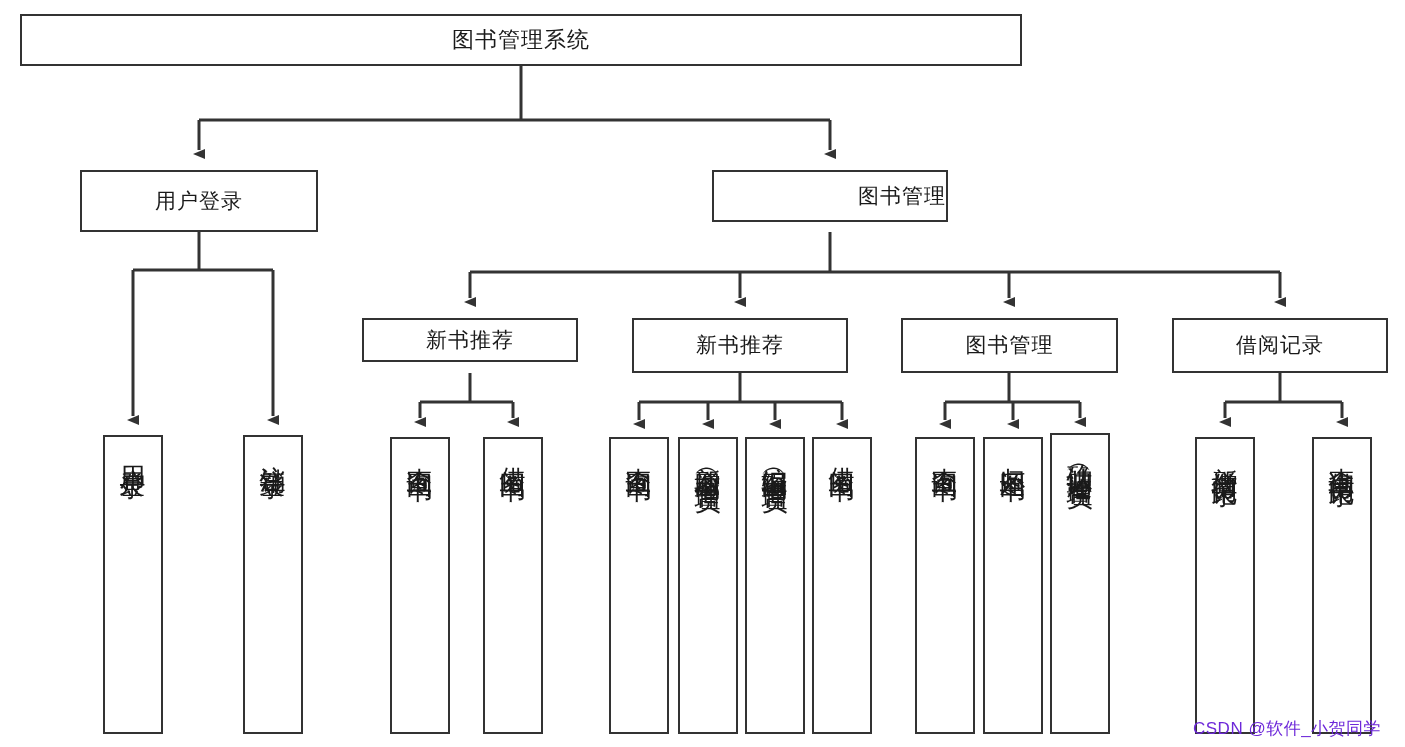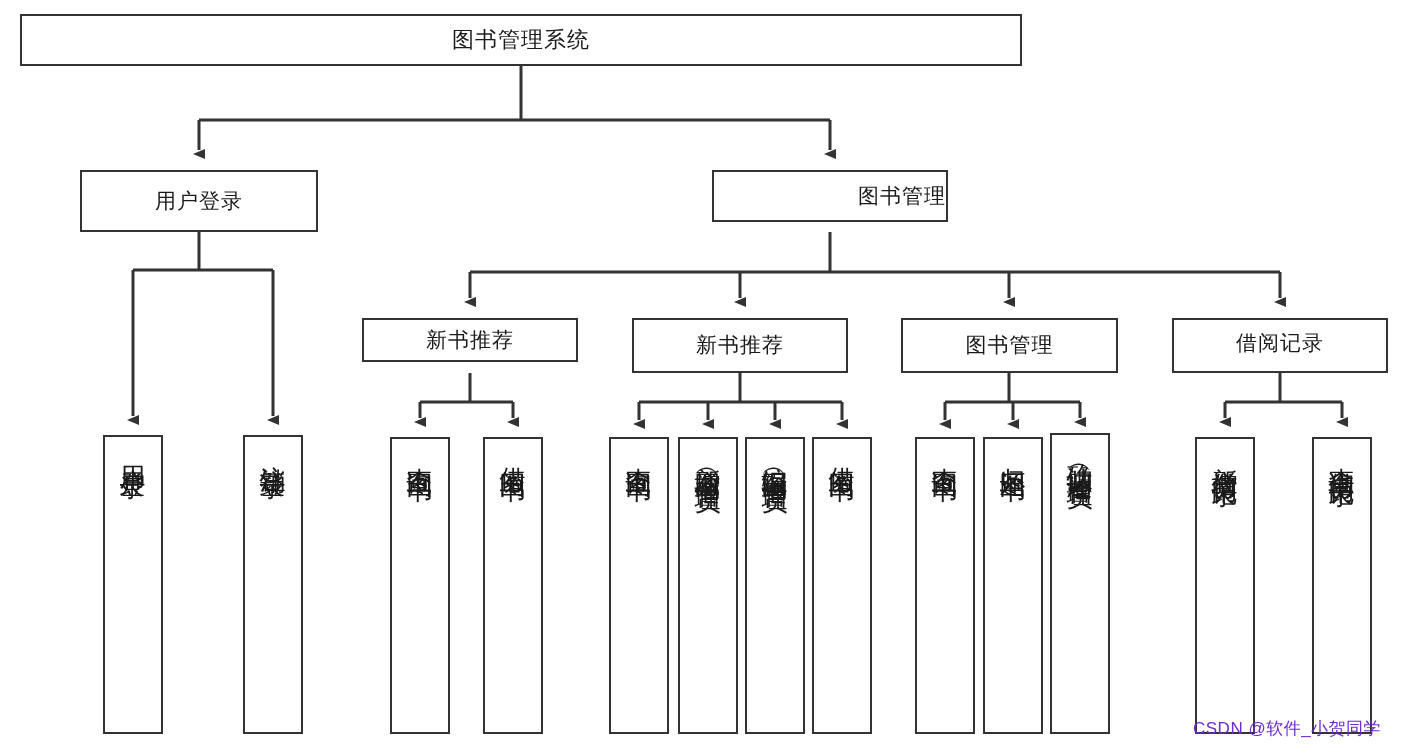--- a/index.html
+++ b/index.html
@@ -144,21 +144,21 @@
 
   <div class="node h" style="left:362px; top:318px; width:216px; height:44px;">
     <span class="label">新书推荐</span>
   </div>
   <div class="node h" style="left:632px; top:318px; width:216px; height:55px;">
     <span class="label">新书推荐</span>
   </div>
   <div class="node h" style="left:901px; top:318px; width:217px; height:55px;">
     <span class="label">图书管理</span>
   </div>
-  <div class="node h" style="left:1172px; top:318px; width:216px; height:55px;font-family:Liberation Mono, monospace;">
+  <div class="node h" style="left:1172px; top:318px; width:216px; height:55px;">
     <span class="label">借阅记录</span>
   </div>
 
   <div class="node v" style="left:103px; top:435px; width:60px; height:299px;">
     <span class="label">用户登录</span>
   </div>
   <div class="node v" style="left:243px; top:435px; width:60px; height:299px;">
     <span class="label">注销登录</span>
   </div>
 

